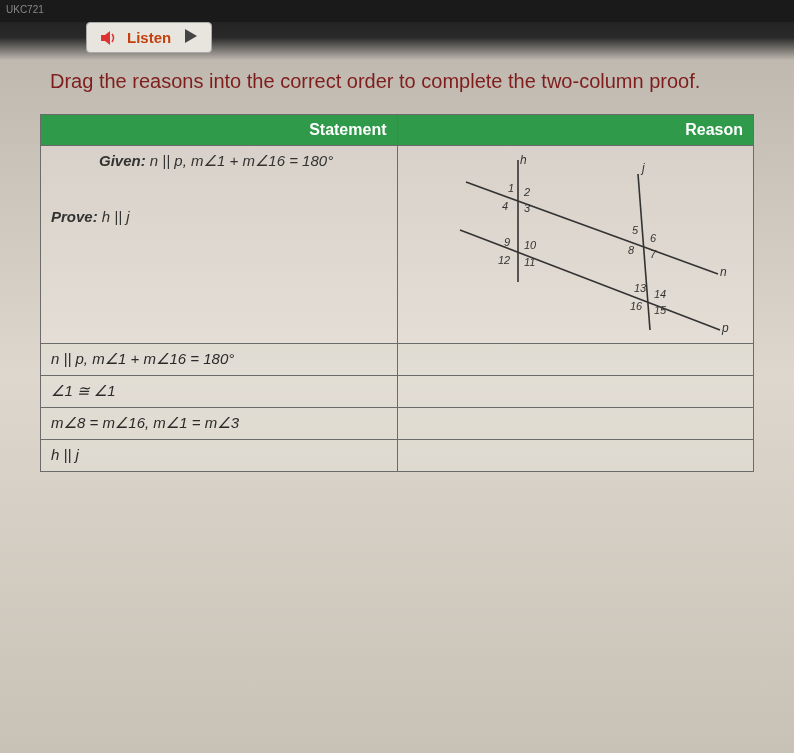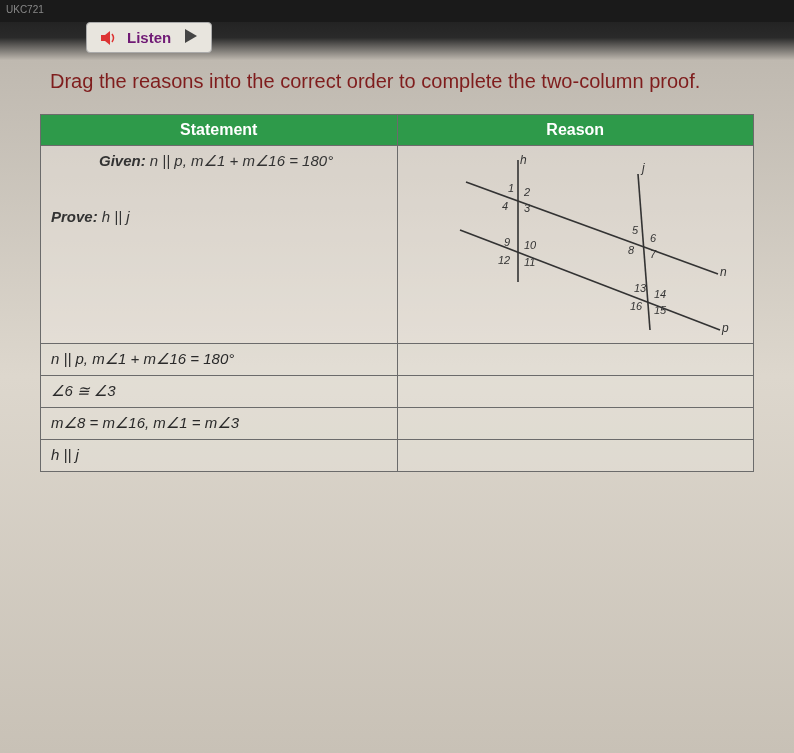--- a/index.html
+++ b/index.html
@@ -21,21 +21,21 @@
     .listen-bar {
       background: #e8e5de;
       border: 1px solid #aaa;
       border-radius: 4px;
       padding: 6px 14px;
       display: inline-flex;
       align-items: center;
       gap: 8px;
       margin: 0 0 14px 86px;
       font-size: 15px;
-      color: #701a75;
+      color: #c2410c;
       font-weight: 600;
     }
     .listen-icon { display: inline-flex; }
     .listen-play { margin-left: 6px; }
     .content {
       padding: 0 40px;
     }
     .instruction {
       font-size: 20px;
       color: #7f1d1d;
@@ -67,21 +67,21 @@
     .given-expr, .prove-expr {
       font-style: italic;
       font-size: 15px;
       color: #333;
     }
     .given-row { margin-bottom: 38px; margin-left: 48px; }
     thead th {
       background: #2e9a4a;
       color: #fff;
       font-weight: 700;
-      text-align: center;
+      text-align: right;
       padding: 8px;
       font-size: 16px;
     }
     tbody td {
       font-size: 15px;
       color: #2a2a2a;
       font-style: italic;
       height: 32px;
       background: rgba(245,242,235,0.25);
       border:1px solid #7a7a7a;
@@ -185,21 +185,21 @@
           <th>Statement</th>
           <th>Reason</th>
         </tr>
       </thead>
       <tbody>
         <tr>
           <td>n || p, m∠1 + m∠16 = 180°</td>
           <td class="reason"></td>
         </tr>
         <tr>
-          <td>∠6 ≅ ∠3</td>
+          <td>∠1 ≅ ∠1</td>
           <td class="reason"></td>
         </tr>
         <tr>
           <td>m∠8 = m∠16, m∠1 = m∠3</td>
           <td class="reason"></td>
         </tr>
         <tr>
           <td>h || j</td>
           <td class="reason"></td>
         </tr>

